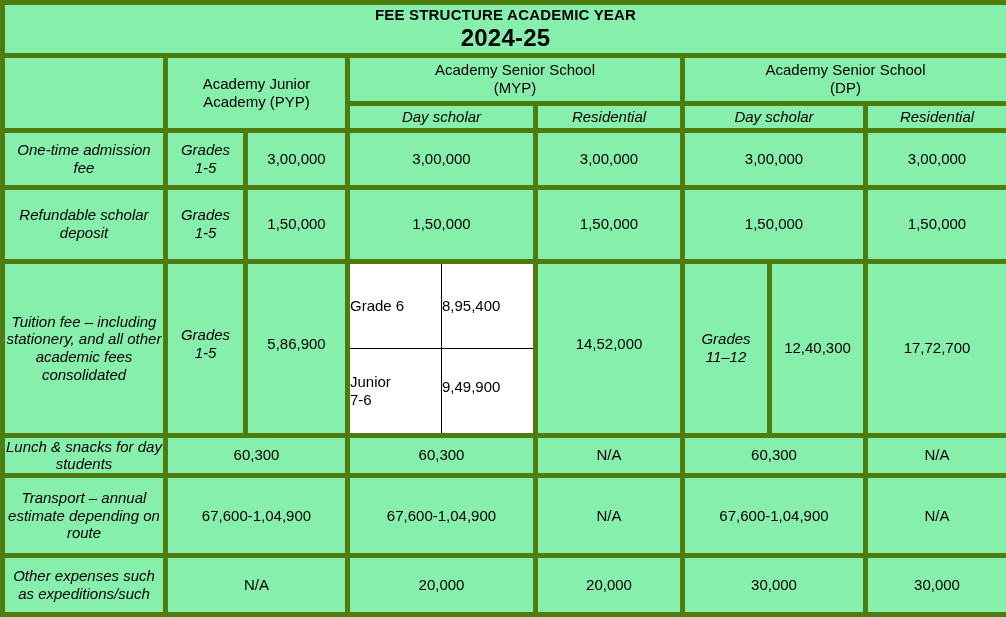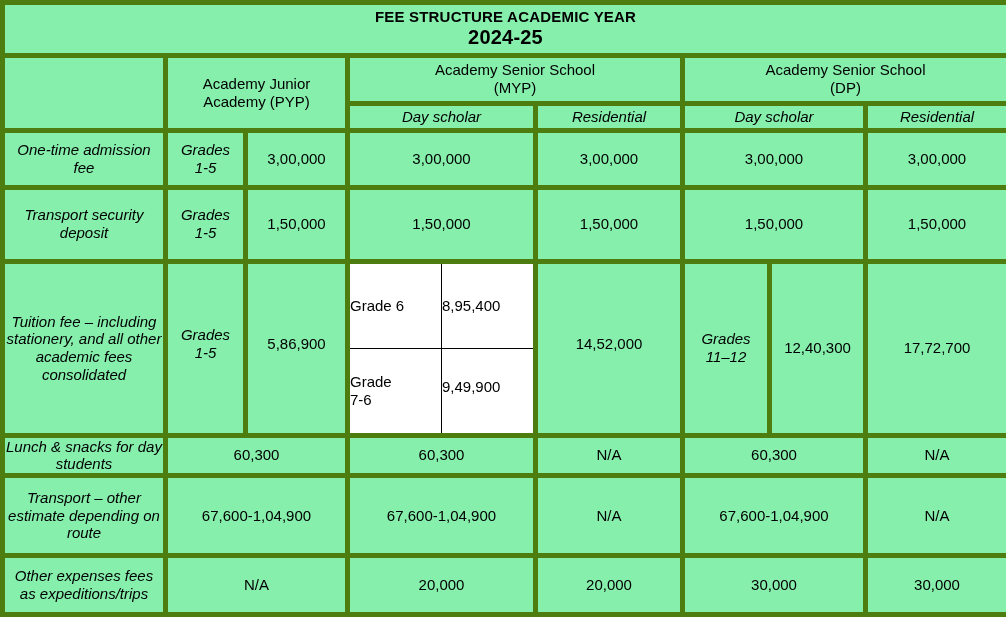--- a/index.html
+++ b/index.html
@@ -37,21 +37,21 @@
   td.title-cell {
     background: #bfbfbf;
     font-weight: bold;
     font-size: 21px;
     line-height: 1.25;
     letter-spacing: 0.2px;
     text-align: center;
     vertical-align: middle;
     padding: 4px 0 6px 0;
   }
-  td.title-cell .t-line2 { font-size: 20px; }
+  td.title-cell .t-line2 { font-size: 24px; }
 
   
   td.hdr {
     background: #bfbfbf;
     font-size: 15px;
     line-height: 1.2;
     text-align: center;
     vertical-align: middle;
   }
   td.hdr-blank { background: #bfbfbf; }
@@ -154,21 +154,21 @@
         <div>1-5</div>
       </td>
       <td class="val">3,00,000</td>
       <td class="val">3,00,000</td>
       <td class="val">3,00,000</td>
       <td class="val" colspan="2">3,00,000</td>
       <td class="val">3,00,000</td>
     </tr>
 
     <tr style="height:74px">
-      <td class="rowlabel">Transport security deposit</td>
+      <td class="rowlabel">Refundable scholar deposit</td>
       <td class="grade">
         <div>Grades</div>
         <div>1-5</div>
       </td>
       <td class="val">1,50,000</td>
       <td class="val">1,50,000</td>
       <td class="val">1,50,000</td>
       <td class="val" colspan="2">1,50,000</td>
       <td class="val">1,50,000</td>
     </tr>
@@ -190,21 +190,21 @@
             <col style="width:50%">
                 <col style="width:50%">
           </colgroup>
           <tbody>
                 <tr style="height:50%">
             <td>Grade 6</td>
             <td>8,95,400</td>
           </tr>
           <tr style="height:50%">
             <td>
-              <div>Grade</div>
+              <div>Junior</div>
               <div>7-6</div>
             </td>
             <td>
               <div class="nudge-up">9,49,900</div>
             </td>
           </tr>
         </tbody>
             </table>
       </td>
       <td class="val">
@@ -221,30 +221,30 @@
     <tr style="height:40px">
       <td class="rowlabel">Lunch &amp; snacks for day students</td>
       <td class="val" colspan="2">60,300</td>
       <td class="val">60,300</td>
       <td class="val">N/A</td>
       <td class="val" colspan="2">60,300</td>
       <td class="val">N/A</td>
     </tr>
 
     <tr style="height:80px">
-      <td class="rowlabel">Transport – other estimate depending on route</td>
+      <td class="rowlabel">Transport – annual estimate depending on route</td>
       <td class="val" colspan="2">67,600-1,04,900</td>
       <td class="val">67,600-1,04,900</td>
       <td class="val">N/A</td>
       <td class="val" colspan="2">67,600-1,04,900</td>
       <td class="val">N/A</td>
     </tr>
 
     <tr style="height:59px">
-      <td class="rowlabel">Other expenses fees as expeditions/trips</td>
+      <td class="rowlabel">Other expenses such as expeditions/such</td>
       <td class="val" colspan="2">N/A</td>
       <td class="val">20,000</td>
       <td class="val">20,000</td>
       <td class="val" colspan="2">30,000</td>
       <td class="val">30,000</td>
     </tr>
 
   </tbody>
     </table>
 </div>

